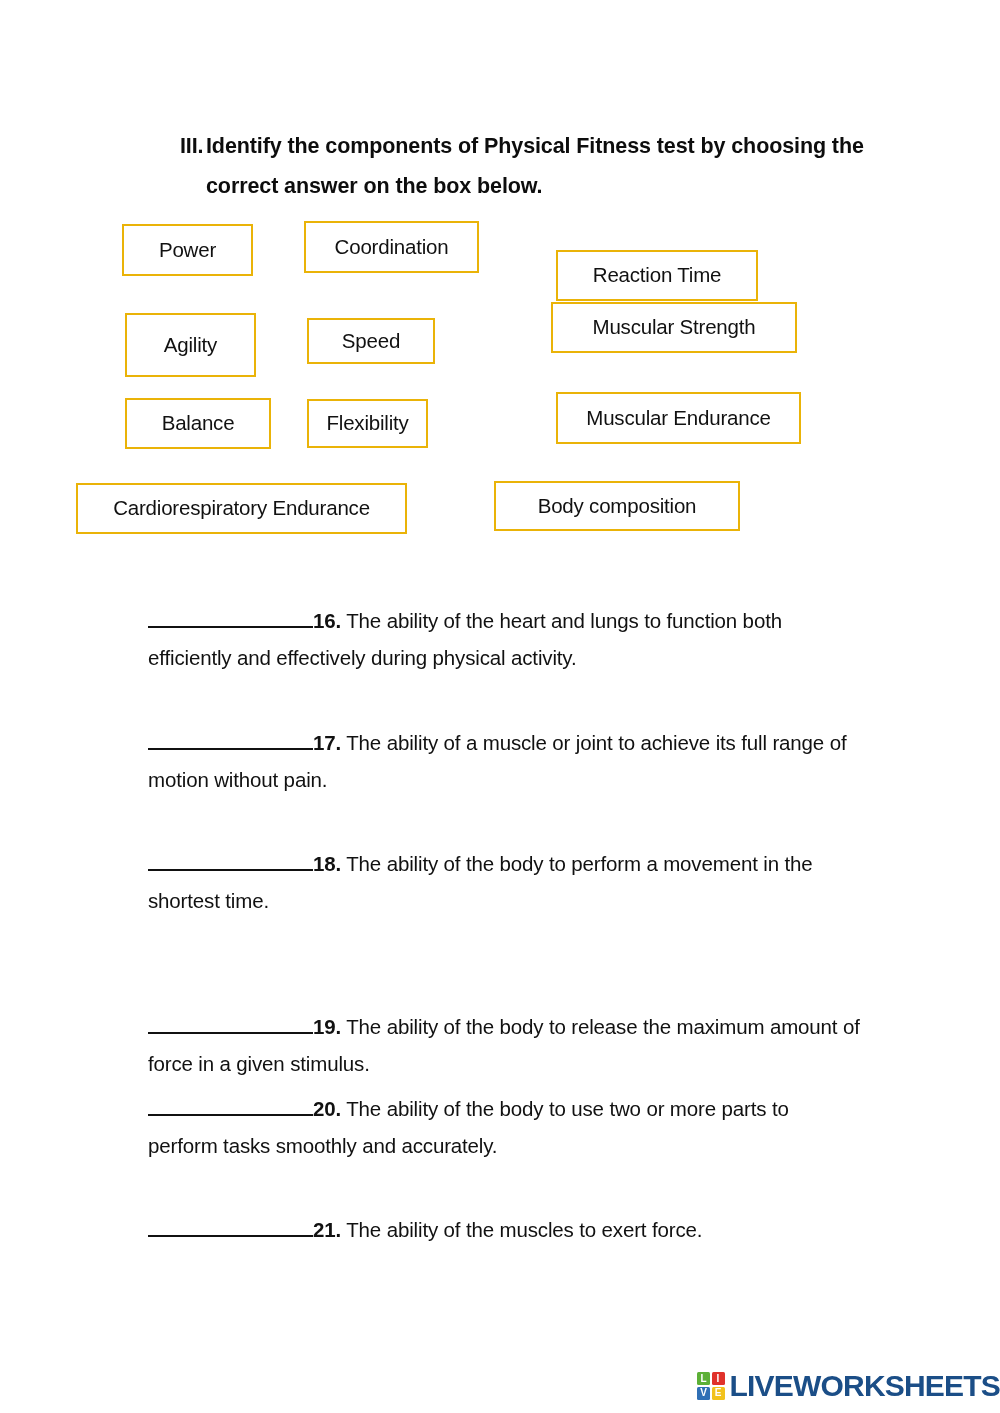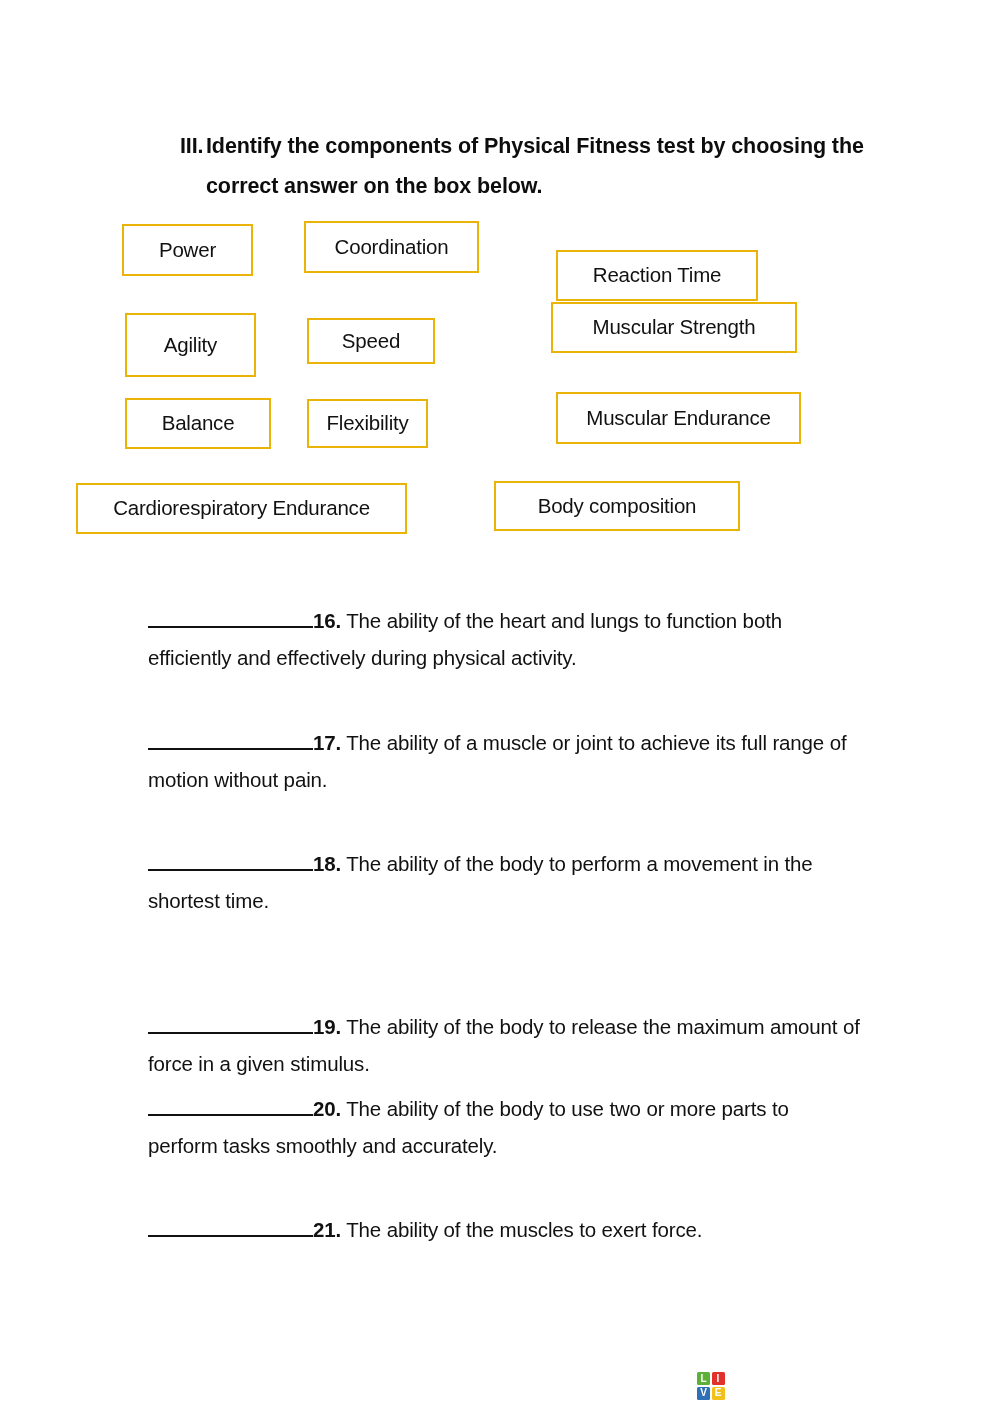--- a/index.html
+++ b/index.html
@@ -144,13 +144,14 @@
     <div class="question" style="top: 1211px;"><span class="blank"></span><span class="qnum">21.</span> <span>The ability of the muscles to exert force.</span></div>
   </div>
 
 <div class="logo">
   <div class="logo-tiles">
     <span class="tile-l">L</span>
     <span class="tile-i">I</span>
     <span class="tile-v">V</span>
     <span class="tile-e">E</span>
   </div>
+  <div class="logo-word">LIVEWORKSHEETS</div>
 </div>
 
 </body></html>

